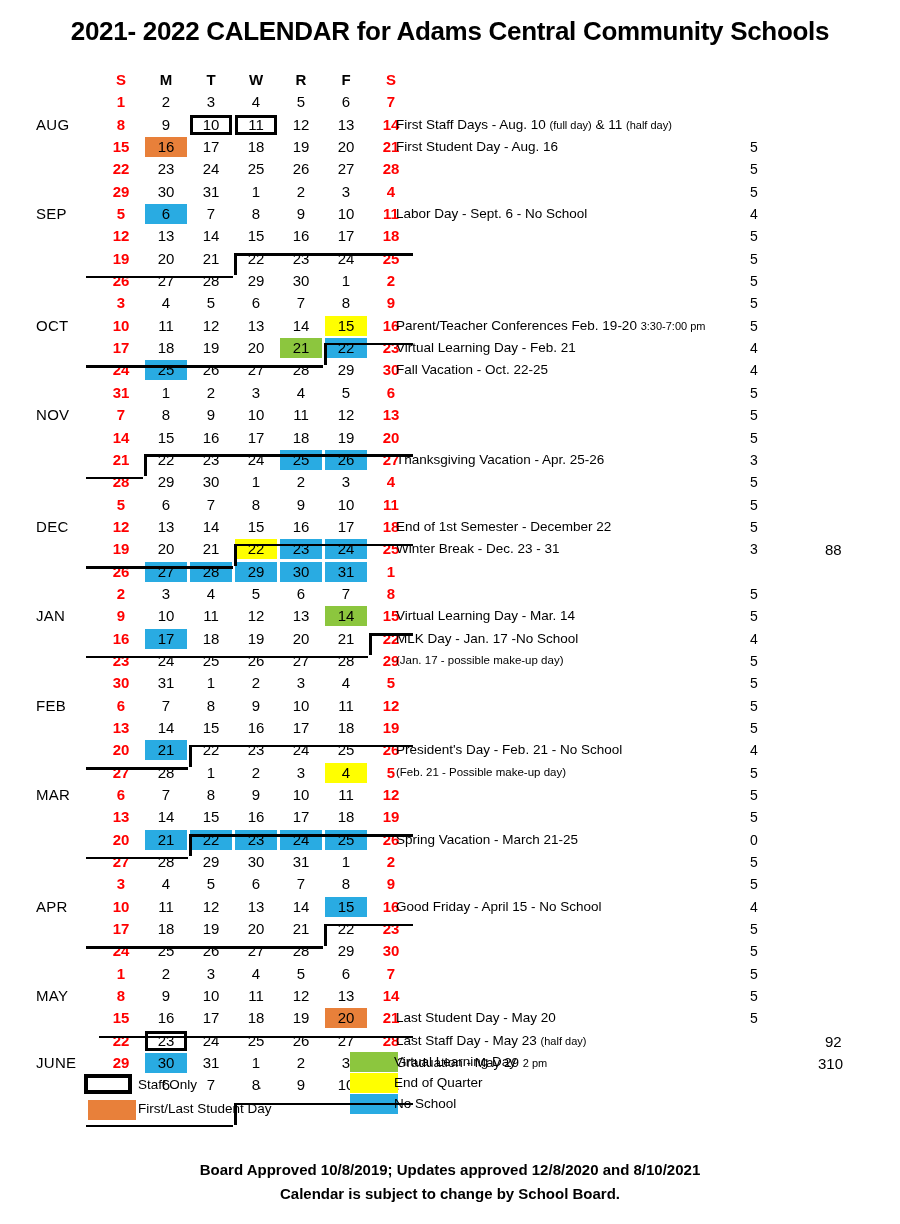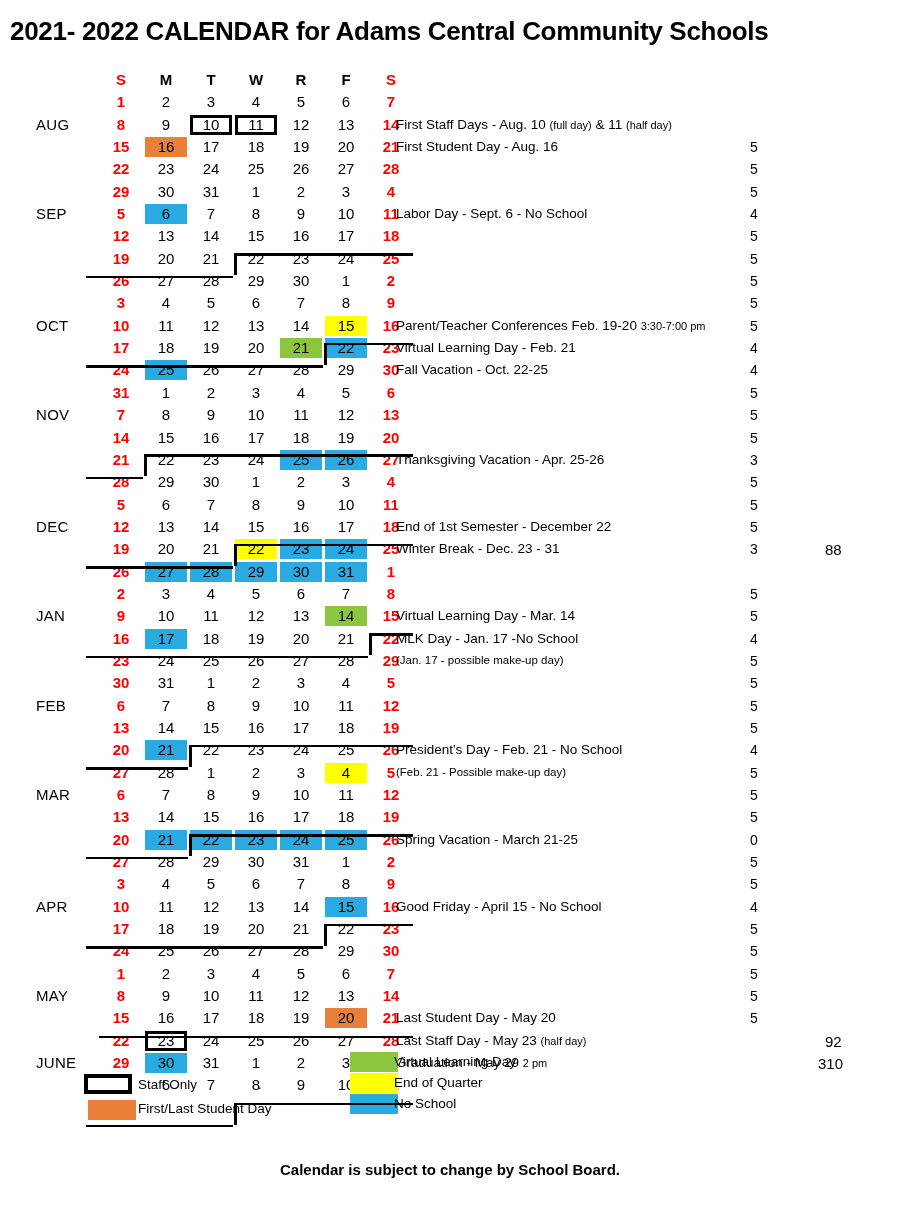--- a/index.html
+++ b/index.html
@@ -9,21 +9,21 @@
     height: 1224px;
     background: #ffffff;
     font-family: "Liberation Sans", sans-serif;
     color: #000000;
     position: relative;
     overflow: hidden;
   }
 
   
   .title {
-    text-align: left;
+    text-align: center;
     font-size: 26px;
     font-weight: bold;
     letter-spacing: -0.3px;
     margin: 16px 0 0 0;
     padding: 0 10px;
   }
 
   
   .notes { margin: 22px 0 0 38px; width: 810px; }
   .note-1 { font-size: 13.5px; line-height: 1.55; }
@@ -657,20 +657,21 @@
 
   <div class="lg-swatch" style="left:350px; top:42px; background:#29ABE2;"></div>
   <div class="lg-label" style="left:394px; top:44px;">No School</div>
 </div>
 
 <div class="dot-mark">.</div>
 
 <div class="total-180">310</div>
 
 <div class="footer">
+  <div>Board Approved 10/8/2019; Updates approved 12/8/2020 and 8/10/2021</div>
   <div>Calendar is subject to change by School Board.</div>
 </div>
 
 <div class="mrule" style="left: 234px; top: 253.25px; width: 179px;"></div>
 <div class="mrule" style="left: 86px; top: 275.6px; width: 147px;"></div>
 <div class="mrule v" style="left: 234px; top: 253.25px;"></div>
 <div class="mrule" style="left: 324px; top: 342.65px; width: 89px;"></div>
 <div class="mrule" style="left: 86px; top: 365px; width: 237px;"></div>
 <div class="mrule v" style="left: 324px; top: 342.65px;"></div>
 <div class="mrule" style="left: 144px; top: 454.4px; width: 269px;"></div>

